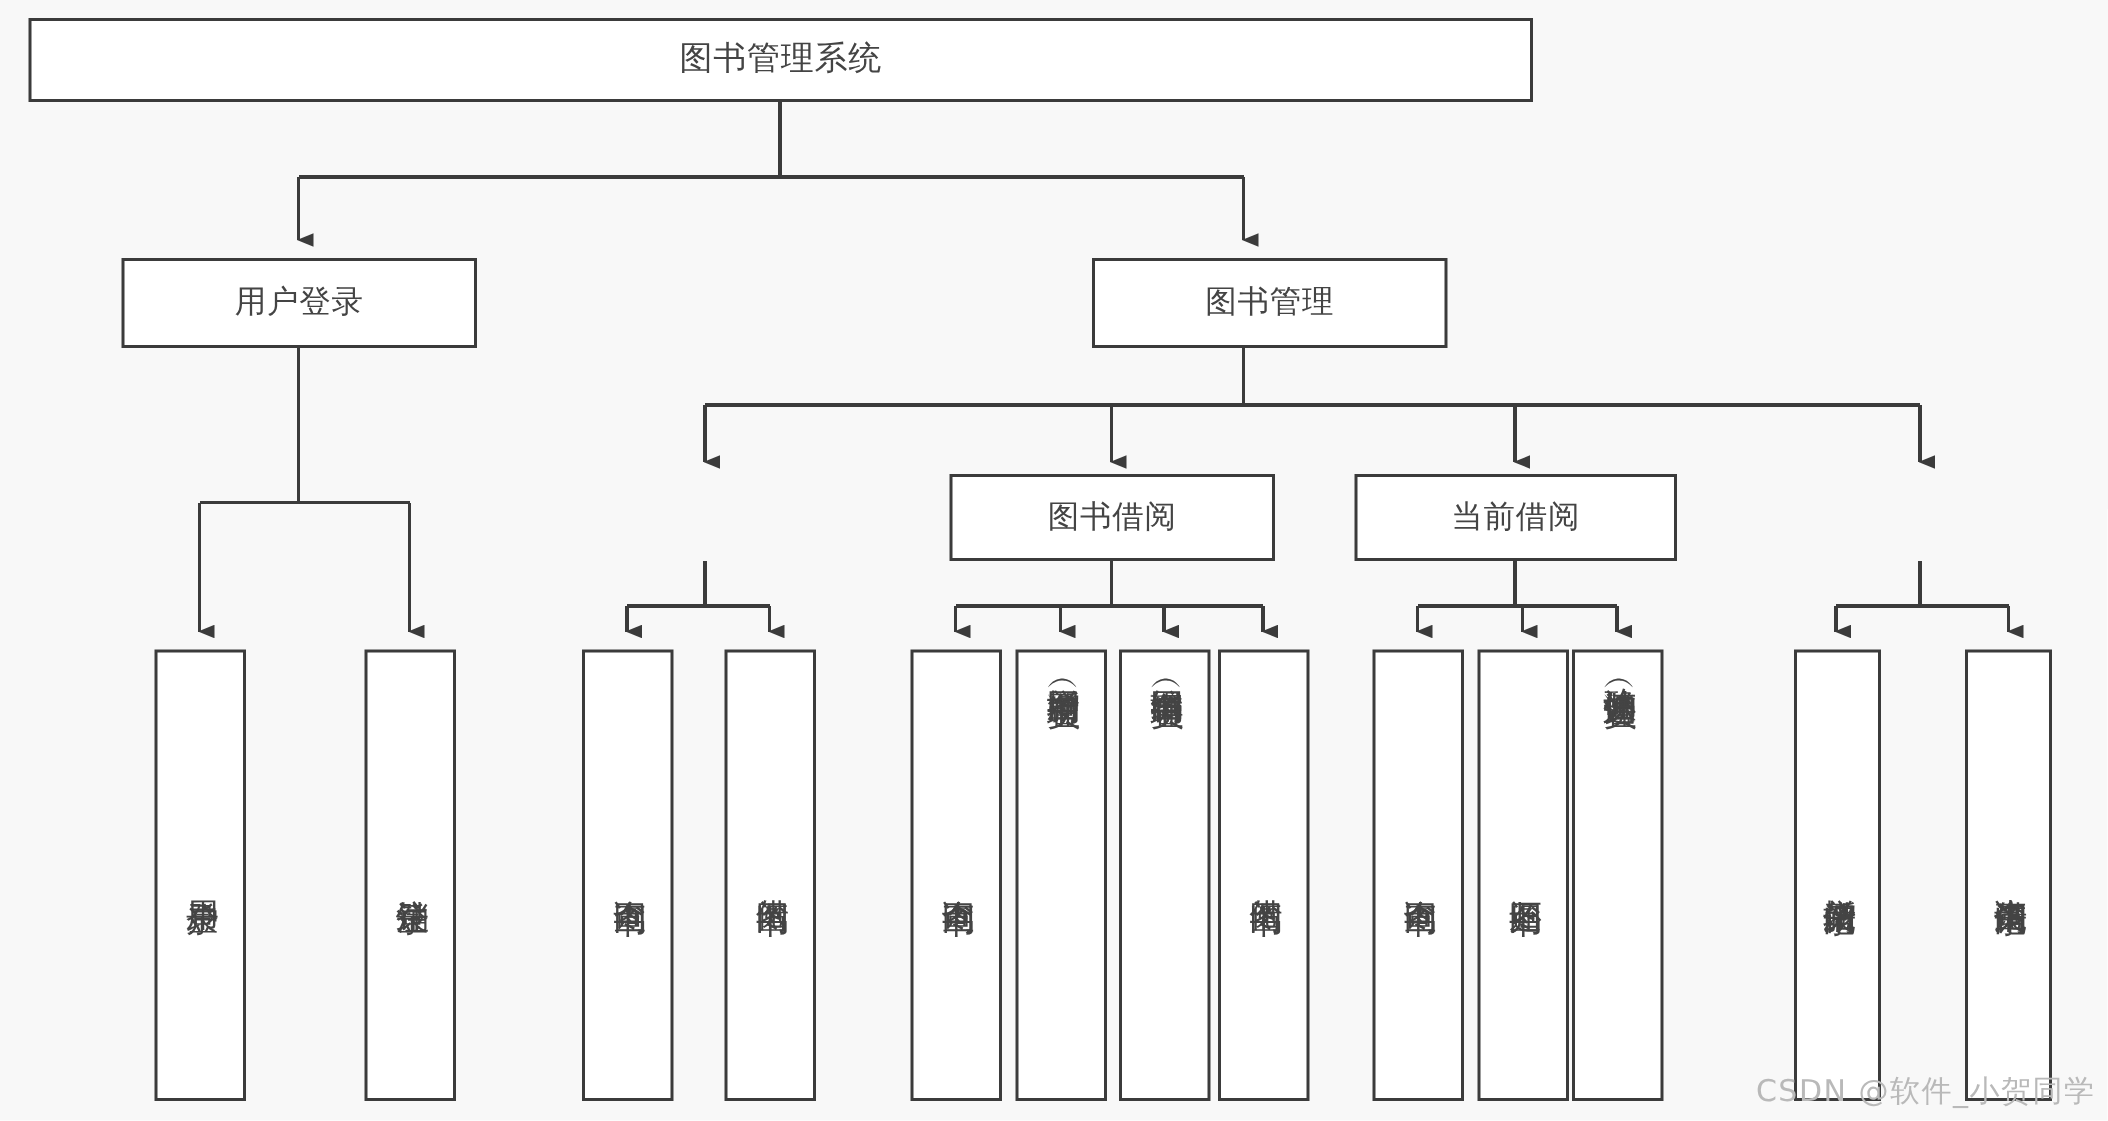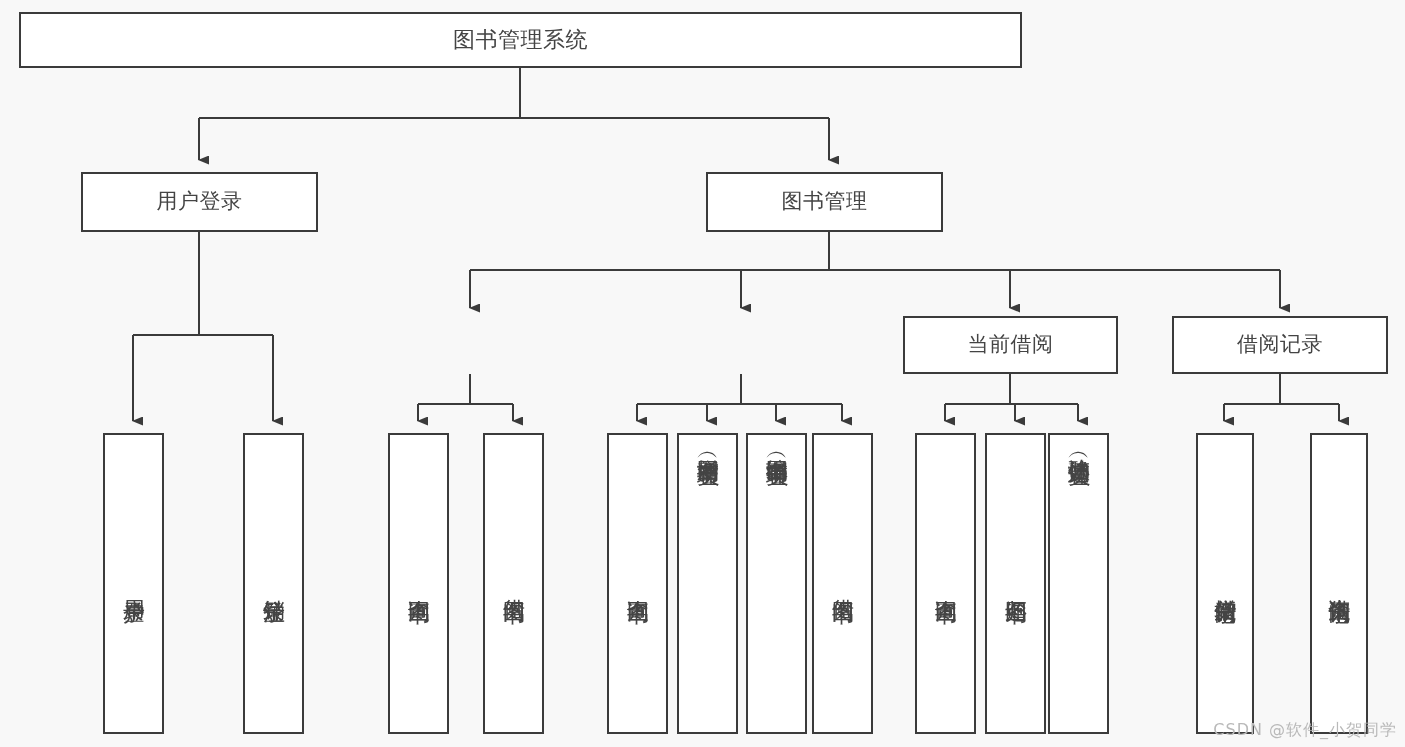--- a/index.html
+++ b/index.html
@@ -60,21 +60,21 @@
     color: #444444;
   }
   .node.leaf.center-v {
     align-items: center;
     padding-top: 0;
   }
   .watermark {
     position: absolute;
     right: 8px;
     bottom: 6px;
-    font-size: 16px;
+    font-size: 20px;
     color: #b9b9b9;
     letter-spacing: 1px;
     white-space: nowrap;
     user-select: none;
   }
 </style>
 </head>
 <body>
 
 <div id="diagram-root">
@@ -129,29 +129,29 @@
     </g>
   </svg>
 
   <div class="node root" style="left:19px; top:12px; width:1003px; height:56px;">
     <span class="label">图书管理系统</span>
   </div>
 
   <div class="node mid" style="left:81px; top:172px; width:237px; height:60px;">
     <span class="label">用户登录</span>
   </div>
-  <div class="node mid" style="left:706px; top:172px; width:237px; height:60px;text-align:center;">
+  <div class="node mid" style="left:728px; top:172px; width:237px; height:60px;text-align:center;">
     <span class="label">图书管理</span>
   </div>
 
+  <div class="node mid" style="left:633px; top:316px; width:217px; height:58px;">
+    <span class="label">图书借阅</span>
+  </div>
   <div class="node mid" style="left:903px; top:316px; width:215px; height:58px;align-items:center;">
     <span class="label">当前借阅</span>
-  </div>
-  <div class="node mid" style="left:1172px; top:316px; width:216px; height:58px;">
-    <span class="label">借阅记录</span>
   </div>
 
   <div class="node leaf center-v" style="left:103px; top:433px; width:61px; height:301px;">
     <span class="label">用户登录</span>
   </div>
   <div class="node leaf center-v" style="left:243px; top:433px; width:61px; height:301px;">
     <span class="label">注销登录</span>
   </div>
 
   <div class="node leaf center-v" style="left:388px; top:433px; width:61px; height:301px;">

